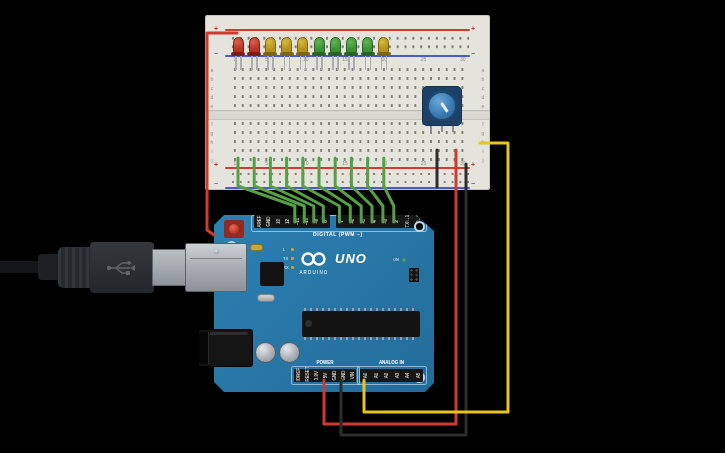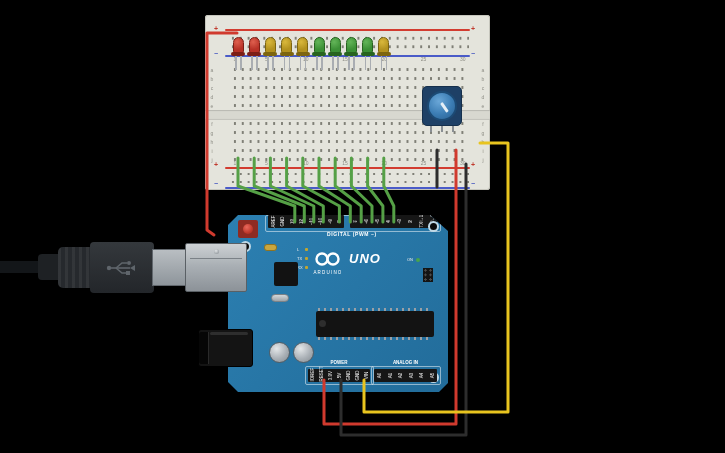--- a/index.html
+++ b/index.html
@@ -37,21 +37,21 @@
   #pot-body{position:absolute;left:2px;top:2px;width:40px;height:40px;background:#1e4066;
             border:1px solid #152f4c;border-radius:5px;box-sizing:border-box;}
   #pot-knob{position:absolute;left:7px;top:7px;width:30px;height:30px;border-radius:50%;
             background:radial-gradient(circle at 38% 32%,#6aa7d8,#3b7cb3 55%,#2a5f8f);
             border:2px solid #1c4a74;box-sizing:border-box;}
   #pot-notch{position:absolute;left:14px;top:9px;width:2.5px;height:11px;background:#e4eef6;
              border-radius:1px;transform:rotate(-35deg);}
   .pot-leg{position:absolute;top:42px;width:2px;height:6px;background:#8a8f94;}
 
   
-  #arduino{left:228px;top:215px;width:220px;height:177px;z-index:10;
+  #arduino{left:214px;top:215px;width:220px;height:177px;z-index:10;
            background:linear-gradient(135deg,#2c80b2,#226c9a);
            clip-path:polygon(10px 0,202px 0,220px 16px,220px 168px,211px 177px,10px 177px,0px 167px,0px 10px);}
   .hdr{position:absolute;height:13px;background-color:#161616;border-radius:1px;
        background-image:radial-gradient(circle,#474747 1.3px,transparent 1.5px);}
   #hdr-top-left{left:40px;top:0;width:76px;background-size:9.5px 13px;}
   #hdr-top-right{left:122px;top:0;width:87px;background-size:10.875px 13px;}
   #hdr-power{left:80px;top:154px;width:62px;background-size:8.857px 13px;}
   #hdr-analog{left:146px;top:154px;width:63px;background-size:10.5px 13px;}
   .silk{position:absolute;border:1px solid rgba(255,255,255,.5);border-radius:2px;}
   #silk-top{left:37px;top:0;width:174px;height:15px;}

